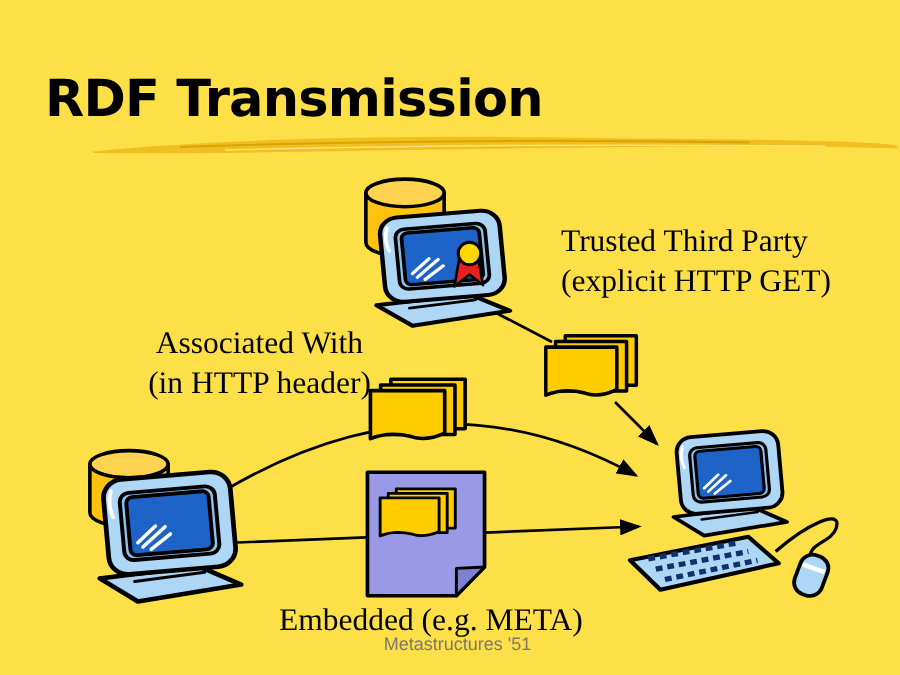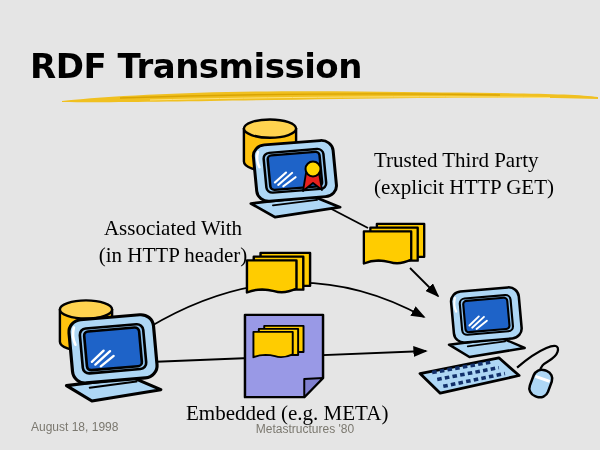--- a/index.html
+++ b/index.html
@@ -1,17 +1,17 @@
 <!DOCTYPE html>
 <html style="--gold: #FFC20E; --gold-light: #FFD34F; --doc-yellow: #FFCC00; --purple: #9999E6; --purple-dark: #8080D0; --screen-blue: #1E63C8; --computer-blue: #AED7F5; --computer-blue-dark: #8FC3EF; --outline: #000000; --swoosh-gold: #F0C020; --swoosh-dark: #D9A404; --swoosh-light: #FFE27A; --ribbon-red: #E8211D; --ribbon-gold: #FFD700; --footer-gray: #7B786F;"><head>
 <meta charset="utf-8">
 <style>
   html,body { margin:0; padding:0; background:#fff; }
   #slide {
-    position:relative; width:600px; height:450px; background:#e5e5e5;
+    position:relative; width:600px; height:450px; background:#fde047;
     overflow:hidden; font-family:"Liberation Sans", sans-serif;
   }
   .abs { position:absolute; }
   #title {
     left:30px; top:46px; font-family:"DejaVu Sans", sans-serif;
     font-weight:bold; font-size:34px; letter-spacing:-0.5px; color:#000;
     white-space:nowrap; z-index:5;
   }
   .serif {
     font-family:"Liberation Serif", serif; font-size:21px; color:#000;
@@ -141,16 +141,15 @@
   <div id="label-associated" class="abs serif">
     <div>Associated With</div>
     <div>(in HTTP header)</div>
   </div>
   <div id="label-trusted" class="abs serif">
     <div>Trusted Third Party</div>
     <div>(explicit HTTP GET)</div>
   </div>
   <div id="label-embedded" class="abs serif">Embedded (e.g. META)</div>
 
-  <div id="footer-date" class="abs footer">August 18, 1998</div>
-  <div id="footer-conf" class="abs footer">Metastructures '80</div>
+  <div id="footer-conf" class="abs footer">Metastructures '51</div>
 
 </div>
 
 </body></html>

